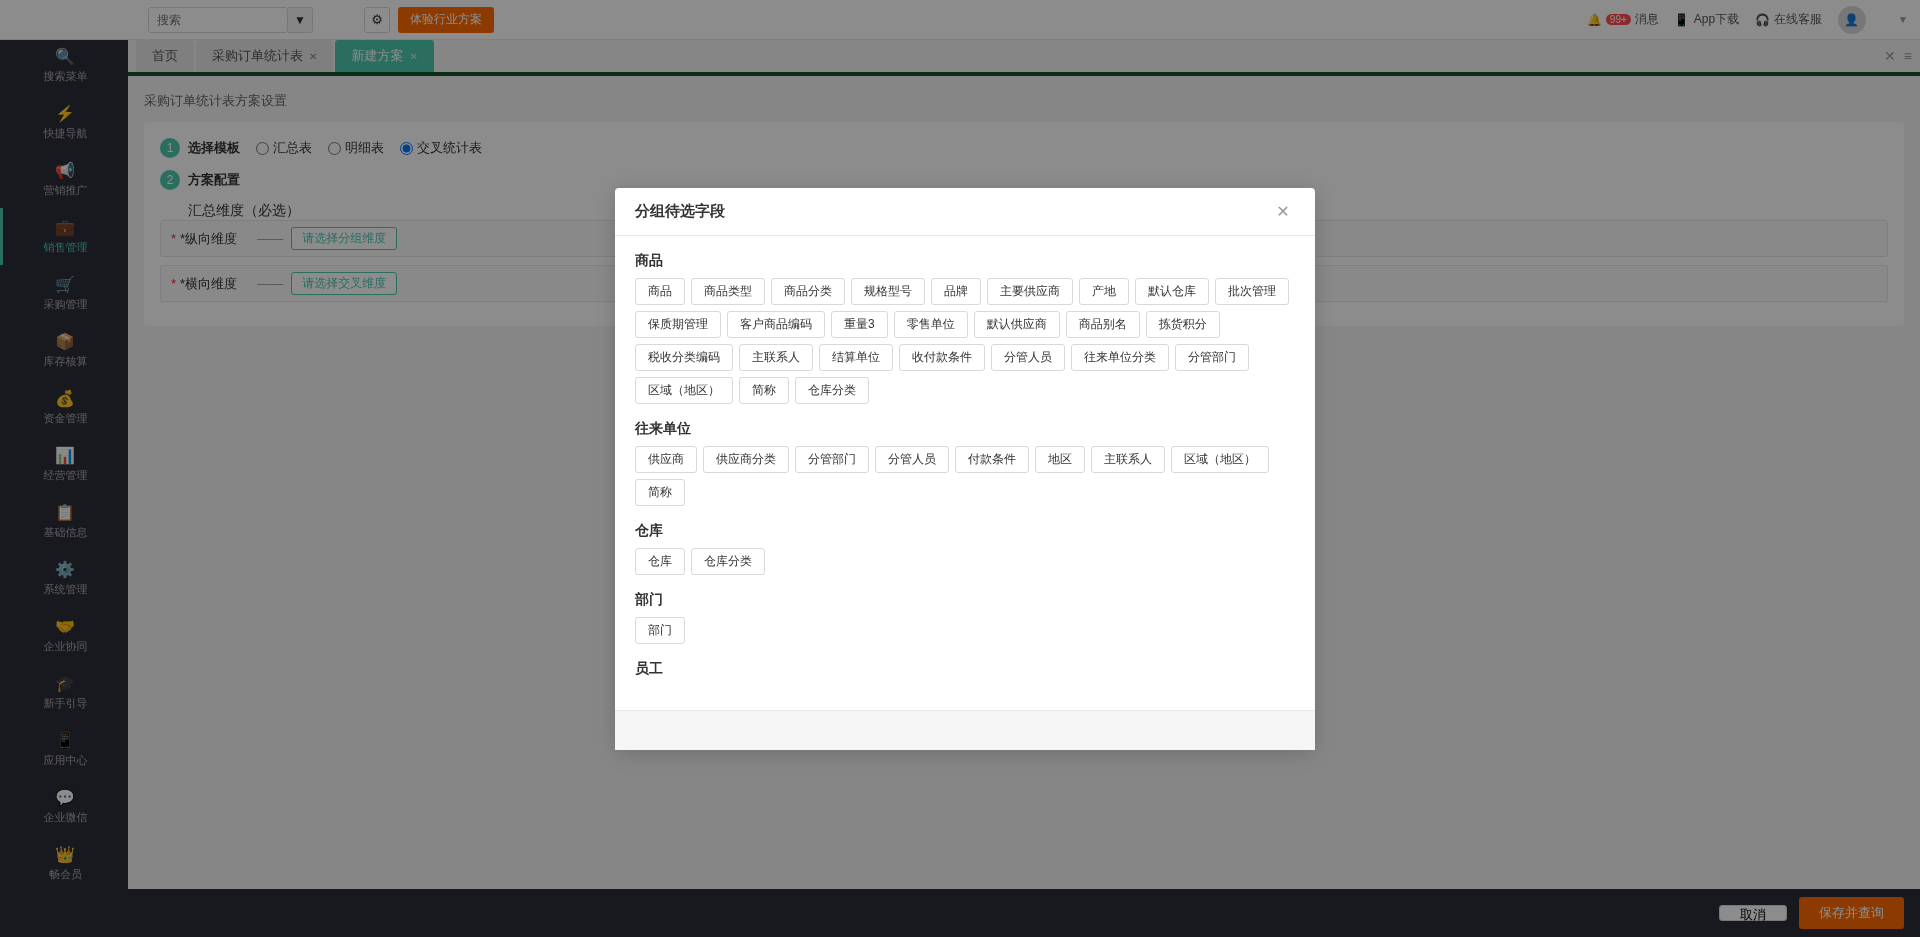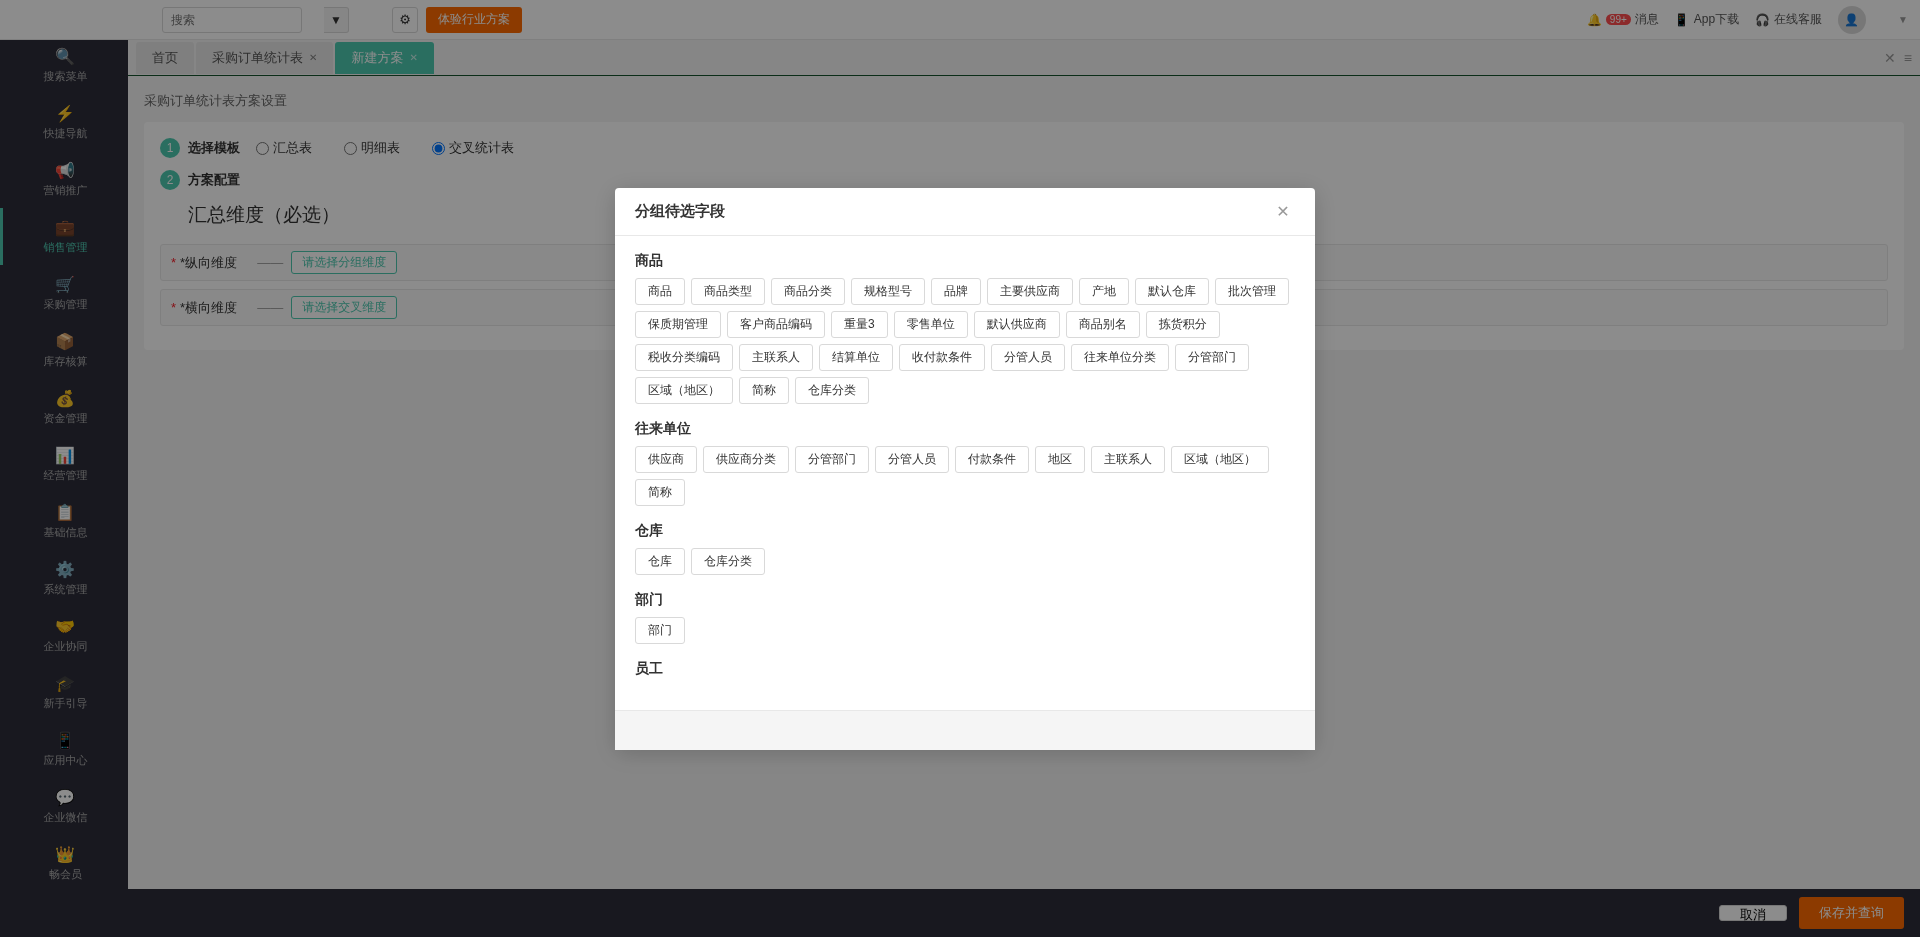--- a/index.html
+++ b/index.html
@@ -9,22 +9,22 @@
     .top-bar {
       height: 40px;
       background: #fff;
       display: flex;
       align-items: center;
       padding: 0 12px;
       border-bottom: 1px solid #e8e8e8;
       position: fixed; top: 0; left: 0; right: 0; z-index: 100;
     }
     .search-bar {
-      flex: 0 0 200px; margin: 0 22px;
-      display: flex; align-items: flex-start; gap: 22px;
+      flex: 0 0 200px; margin: 0 8px;
+      display: flex; align-items: flex-start;
     }
     .search-input {
       width: 140px; height: 26px; border: 1px solid #d9d9d9; border-radius: 3px;
       padding: 0 8px; font-size: 12px; outline: none;
     }
     .search-dropdown {
       height: 26px; border: 1px solid #d9d9d9; border-left: none; border-radius: 0 3px 3px 0;
       padding: 0 6px; background: #f5f5f5; cursor: pointer; font-size: 12px;
       display: flex; align-items: center;
     }
@@ -55,21 +55,21 @@
       display: flex; align-items: center; justify-content: center; font-size: 12px;
     }
 
     
     .tab-bar {
       height: 36px;
       background: #f5f5f5;
       display: flex;
       align-items: center;
       padding: 0 8px;
-      border-bottom: 1px solid #14532d;
+      border-bottom: 4px solid #14532d;
       position: fixed; top: 40px; left: 128px; right: 0; z-index: 99;
     }
     .tab-item {
       height: 32px; padding: 0 16px; display: flex; align-items: center;
       cursor: pointer; font-size: 13px; border-radius: 3px 3px 0 0;
       gap: 6px; color: #555; background: #e8e8e8; margin-right: 2px;
     }
     .tab-item.active {
       background: #4dc9b0; color: white;
     }
@@ -137,21 +137,21 @@
     }
     .step-row {
       display: flex; align-items: center; margin-bottom: 12px;
     }
     .step-badge {
       width: 20px; height: 20px; background: #4dc9b0; color: white;
       border-radius: 50%; display: flex; align-items: center; justify-content: center;
       font-size: 12px; margin-right: 8px; flex-shrink: 0;
     }
     .step-label { font-size: 13px; font-weight: bold; margin-right: 16px; }
-    .radio-group { display: flex; gap: 32px; align-items: center; }
+    .radio-group { display: flex; gap: 16px; align-items: center; }
     .radio-item { display: flex; align-items: center; gap: 4px; cursor: pointer; font-size: 13px; }
     .dimension-row {
       display: flex; align-items: center; margin-bottom: 8px;
       padding: 6px 10px; background: #f9f9f9; border: 1px solid #e8e8e8; border-radius: 3px;
     }
     .required-star { color: #f5222d; margin-right: 4px; }
     .dim-label { font-size: 13px; margin-right: 12px; }
     .dim-arrow { margin: 0 8px; color: #999; }
     .dim-select {
       border: 1px solid #4dc9b0; color: #4dc9b0; padding: 2px 10px;
@@ -365,21 +365,21 @@
             <input type="radio" name="template" checked="" style=""> 
             <span>交叉统计表</span>
           </label>
       </div>
     </div>
 
     <div class="step-row">
       <div class="step-badge">2</div>
       <span class="step-label">方案配置</span>
     </div>
-    <div style="font-size:19px;margin-bottom:16px;padding-left:28px;">汇总维度（必选）</div>
+    <div style="font-size:14px;margin-bottom:0;padding-left:28px;">汇总维度（必选）</div>
     <div class="dimension-row">
       <span class="required-star">*</span>
       <span class="dim-label">*纵向维度</span>
       <span class="dim-arrow">——</span>
       <button class="dim-select">请选择分组维度</button>
     </div>
     <div class="dimension-row">
       <span class="required-star">*</span>
       <span class="dim-label">*横向维度</span>
       <span class="dim-arrow">——</span>

